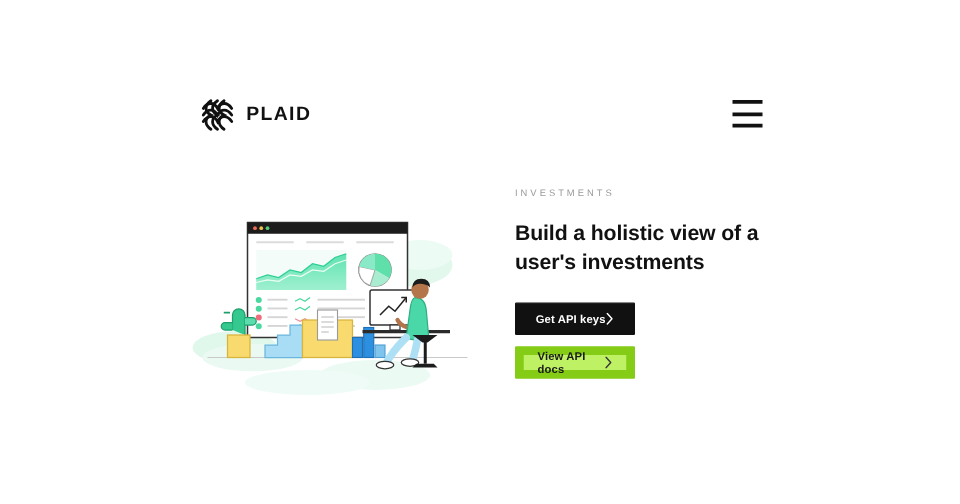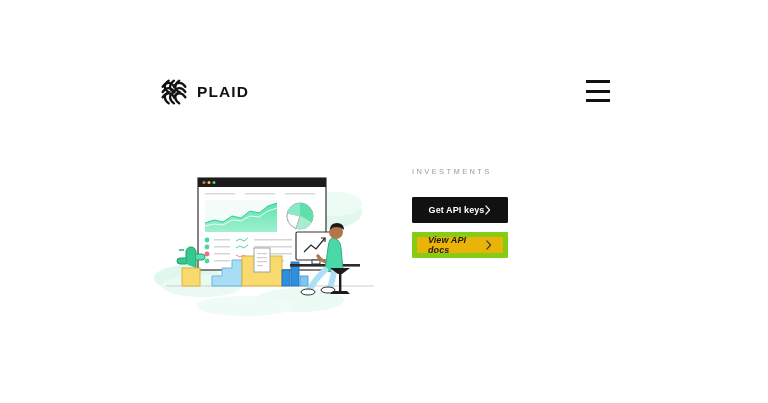--- a/index.html
+++ b/index.html
@@ -36,41 +36,41 @@
   .menu-btn span{display:block;width:24px;height:3px;background:#111;border-radius:0;}
 
   
   .illus{
     position:absolute;left:150px;top:160px;width:240px;height:180px;
   }
   .illus svg{display:block;width:240px;height:180px;}
 
   
   .copy{
-    position:absolute;left:412px;top:168px;width:300px;
+    position:absolute;left:412px;top:151px;width:300px;
   }
   .eyebrow{
     font-size:7.5px;color:#9a9a9a;letter-spacing:2.4px;
     text-transform:uppercase;font-weight:normal;
     margin:0 0 16px 0;line-height:1;
   }
   .headline{
     font-size:17px;font-weight:bold;color:#111111;
     line-height:1.38;margin:0;width:210px;letter-spacing:-0.1px;
   }
   .cta-group{margin-top:21px;}
   .btn{
     display:flex;align-items:center;justify-content:center;
     width:96px;height:26px;padding:0 11px;box-sizing:border-box;
     font-size:9px;font-weight:bold;letter-spacing:0.1px;
     border-radius:1px;cursor:pointer;text-decoration:none;
     font-family:"Liberation Sans", sans-serif;
   }
   .btn-primary{background:#111111;color:#ffffff;border:1px solid #111111;}
-  .btn-secondary{background:#eab308;color:#1a1a1a;border:5px solid #84cc16;margin-top:9px;font-style:italic;}
+  .btn-secondary{background:#bef264;color:#1a1a1a;border:7px solid #84cc16;margin-top:9px;}
   .btn .chev{width:7px;height:10px;flex:0 0 auto;}
   .btn-primary .chev path{stroke:#ffffff;}
   .btn-secondary .chev path{stroke:#3a3a3a;}
 </style>
 </head>
 <body>
 
 <div class="page">
 
   <div class="header">
@@ -223,20 +223,21 @@
           <path d="M180 108 h20 l-8 6 h-4 Z" fill="#1c1c1c"></path>
           <rect x="189" y="113" width="2.4" height="18" fill="#1c1c1c"></rect>
           <path d="M180 134 h20 l-3 -3 h-14 Z" fill="#1c1c1c"></path>
         </g>
       </g>
     </svg>
   </div>
 
   <div class="copy">
     <p class="eyebrow">INVESTMENTS</p>
+    <h1 class="headline">Build a holistic view of a user's investments</h1>
 
     <div class="cta-group">
       <a class="btn btn-primary" href="#">
         <span>Get API keys</span>
         <svg class="chev" viewBox="0 0 8 12" aria-hidden="true">
           <path d="M2 1 L6.5 6 L2 11" fill="none" stroke-width="1.4" stroke-linecap="round" stroke-linejoin="round"></path>
         </svg>
       </a>
 
       <a class="btn btn-secondary" href="#">

